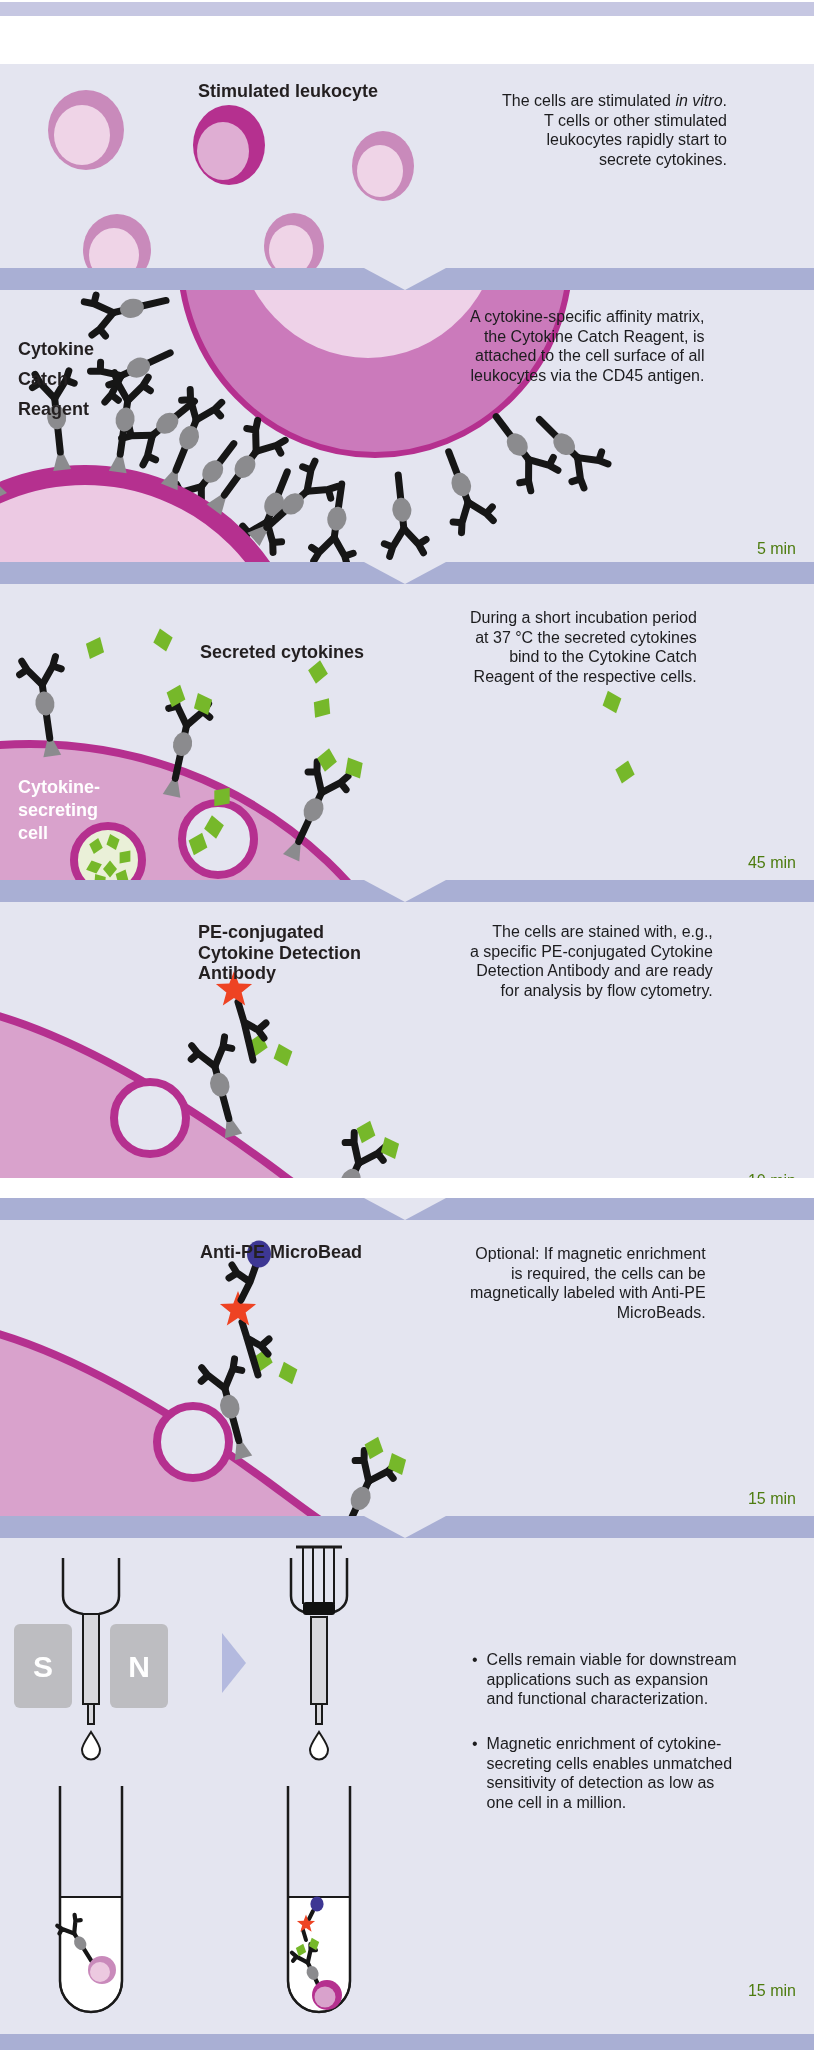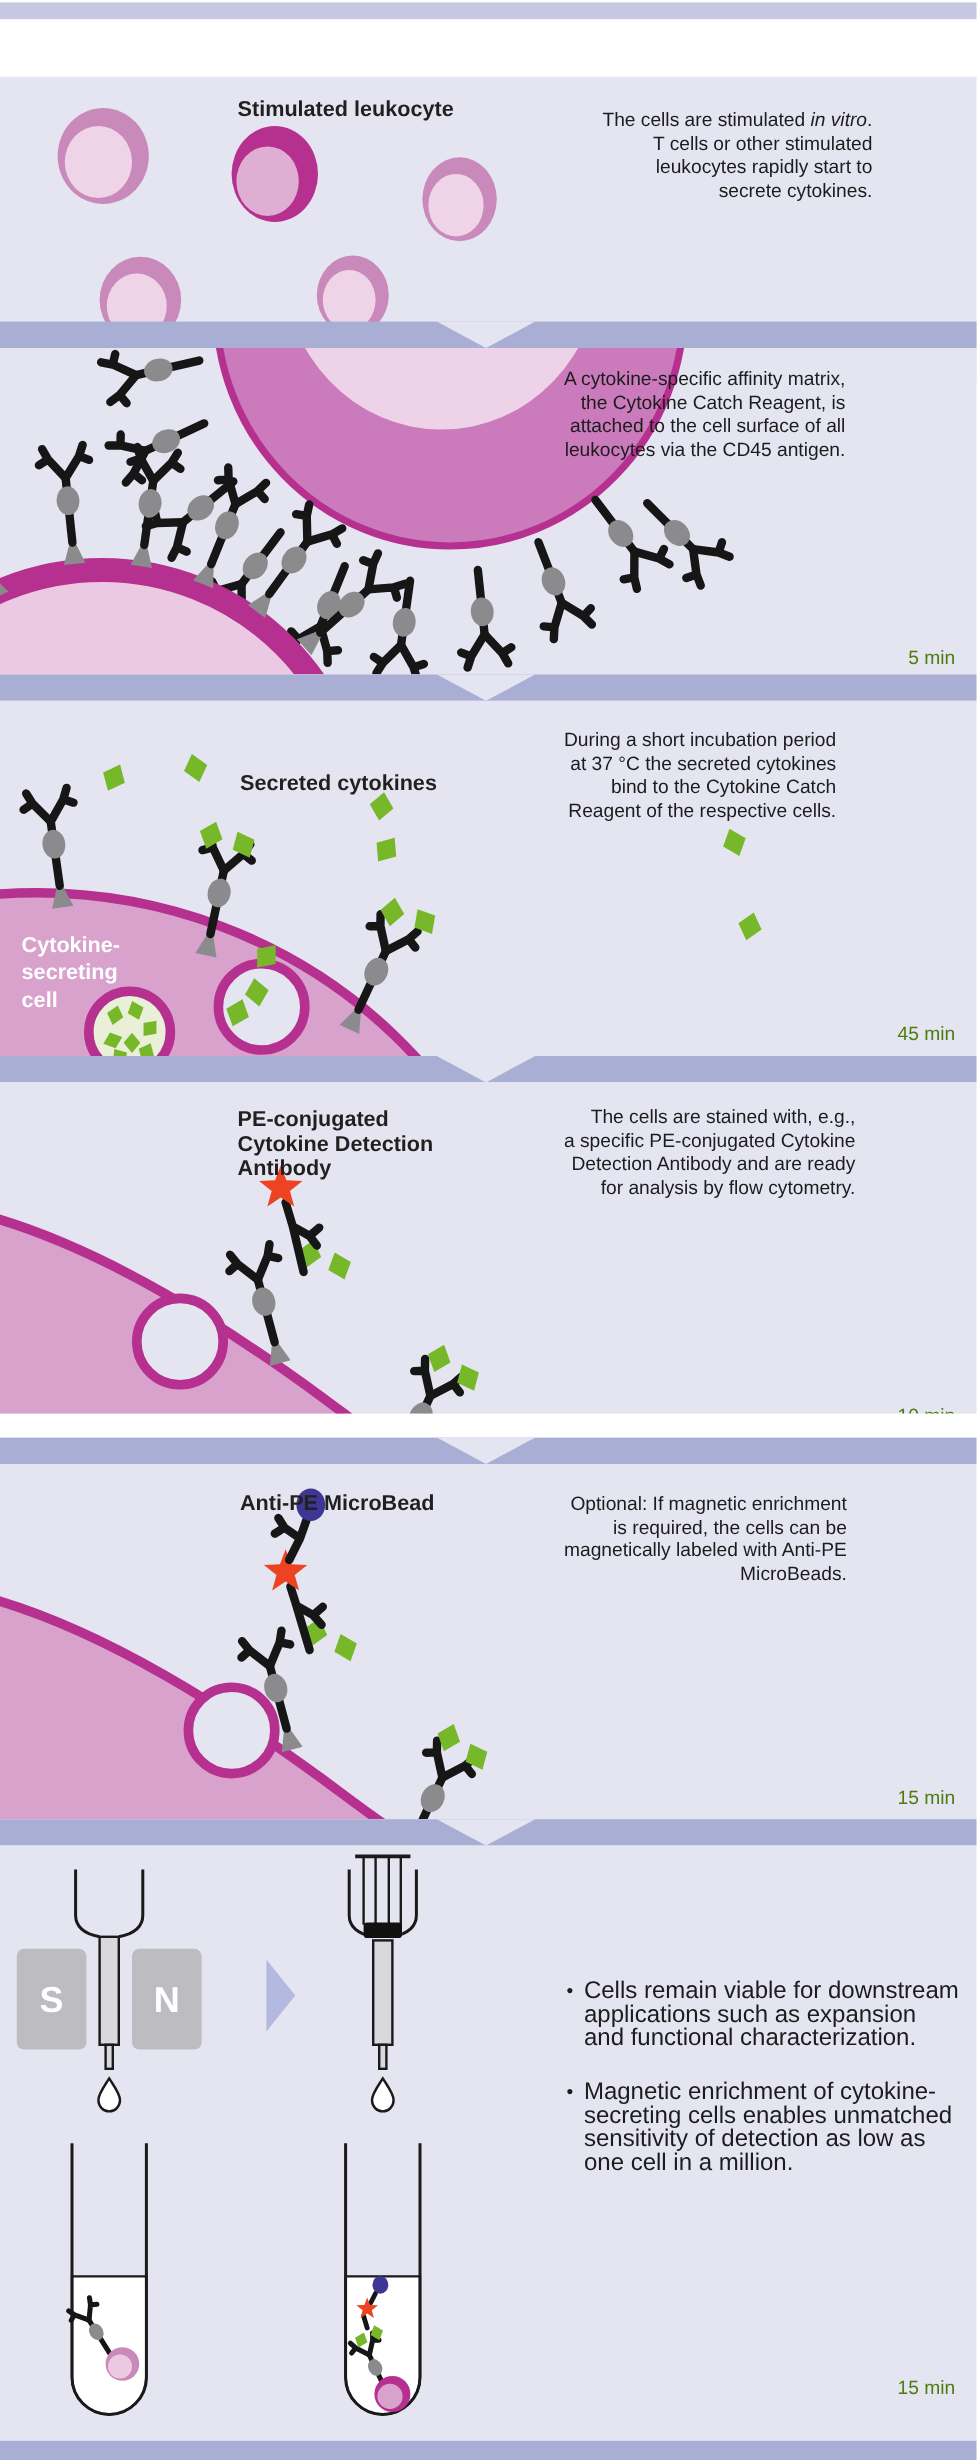--- a/index.html
+++ b/index.html
@@ -44,21 +44,21 @@
   .time {
     position:absolute; right:18px; font-weight:normal; font-size:16px;
     color:#4d7c0f;
   }
   .heading {
     position:absolute; left:470px; top:12px; font-weight:bold; font-size:17.5px;
     line-height:21px; color:#231f20; white-space:pre-line;
   }
   .bullet-row { position:absolute; left:472px; display:flex; }
   .bullet-row .dot { font-size:16px; line-height:19.5px; color:#1c1c1e; margin-right:9px; }
-  .bullet-row .bl  { font-size:20px; line-height:19.5px; color:#1c1c1e; white-space:pre-line; }
+  .bullet-row .bl  { font-size:16px; line-height:19.5px; color:#1c1c1e; white-space:pre-line; }
   .b1 { top:112px; } .b2 { top:196px; }
 </style>
 </head>
 <body>
 
 <div class="page">
 
   <svg width="0" height="0" style="position:absolute">
     <defs>
       <g id="ab" stroke="#161616" stroke-width="7" stroke-linecap="round" fill="none">
@@ -139,20 +139,23 @@
       </g>
       <g>
         <use href="#catchAb" transform="translate(-2,205) rotate(335)"></use>
         <use href="#catchAb" transform="translate(62,178) rotate(354)"></use>
         <use href="#catchAb" transform="translate(118,180) rotate(8)"></use>
         <use href="#catchAb" transform="translate(170,195) rotate(22)"></use>
         <use href="#catchAb" transform="translate(215,218) rotate(36)"></use>
         <use href="#catchAb" transform="translate(255,248) rotate(48)"></use>
       </g>
     </svg>
+    <div class="panel-label" style="left:18px; top:44px; line-height:30px">Cytokine
+Catch
+Reagent</div>
     <div class="desc" style="left:470px; top:17px">A cytokine-specific affinity matrix,
 the Cytokine Catch Reagent, is
 attached to the cell surface of all
 leukocytes via the CD45 antigen.</div>
     <div class="time" style="top:250px">5 min</div>
   </section>
 
   <div class="divider d2">
       <div class="notch"></div>
     </div>

